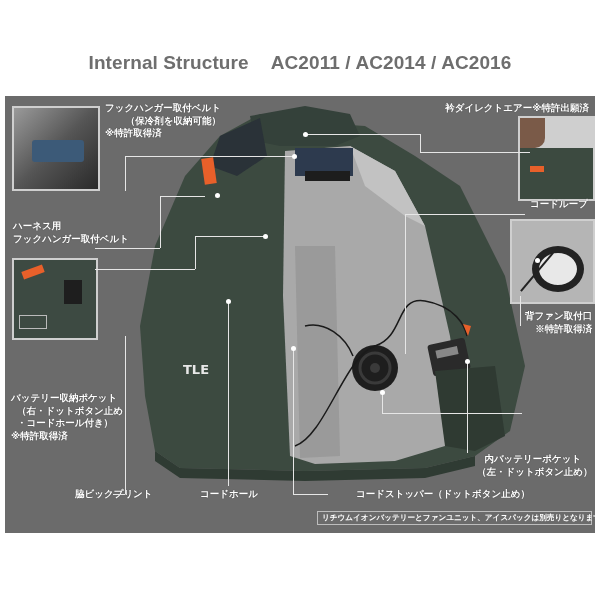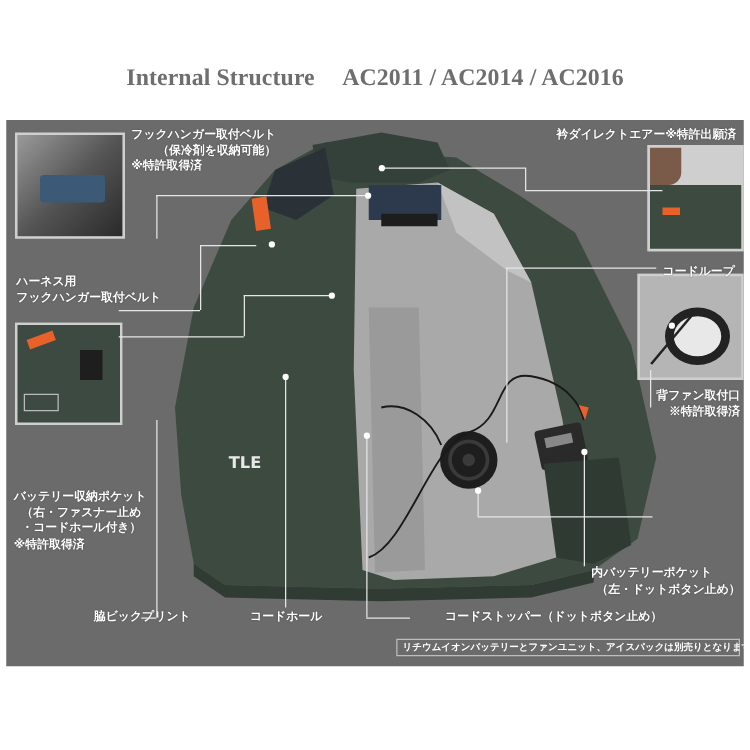--- a/index.html
+++ b/index.html
@@ -1,17 +1,17 @@
 <!DOCTYPE html>
 <html><head>
 <meta charset="utf-8">
 <style>
   * { box-sizing: border-box; margin: 0; padding: 0; }
   body { width: 600px; height: 600px; background: #ffffff; position: relative; overflow: hidden; font-family: "DejaVu Sans", sans-serif; }
-  .title { position: absolute; top: 52px; left: 0; width: 600px; text-align: center; font-family: Liberation Serif, serif; font-size: 19px; color: #6e6e6e; font-weight: bold; letter-spacing: 0.1px; }
+  .title { position: absolute; top: 52px; left: 0; width: 600px; text-align: center; font-family: Liberation Sans, sans-serif; font-size: 19px; color: #6e6e6e; font-weight: bold; letter-spacing: 0.1px; }
   .title .gap { display: inline-block; width: 22px; }
   .panel { position: absolute; left: 5px; top: 96px; width: 590px; height: 437px; background: #6b6b6b; overflow: hidden; }
   .lbl { position: absolute; color: #ffffff; font-size: 9.5px; font-weight: bold; line-height: 12.5px; white-space: nowrap; text-shadow: 0 0 1px #333; }
   .line { position: absolute; background: #e6e6e6; }
   .dot { position: absolute; width: 5px; height: 5px; border-radius: 50%; background: #ffffff; }
   .inset { position: absolute; border: 2px solid #cfcfcf; overflow: hidden; }
   .note { position: absolute; left: 312px; top: 415px; width: 275px; height: 14px; border: 1px solid #bdbdbd; color: #fff; font-size: 7.6px; font-weight: bold; line-height: 12px; padding-left: 4px; white-space: nowrap; }
 </style>
 </head>
 <body>
@@ -81,34 +81,34 @@
     <div style="padding-left:6px;text-align:right;">（保冷剤を収納可能）</div>
     <div>※特許取得済</div>
   </div>
   <div class="lbl" style="right:6px;top:6px;">
     <div>衿ダイレクトエアー※特許出願済</div>
   </div>
   <div class="lbl" style="left:8px;top:124px;">
     <div>ハーネス用</div>
     <div>フックハンガー取付ベルト</div>
   </div>
-  <div class="lbl" style="left:525px;top:116px;">
+  <div class="lbl" style="left:525px;top:102px;">
     <div>コードループ</div>
   </div>
   <div class="lbl" style="left:520px;top:215px;text-align:right;font-family:Liberation Mono, monospace;">
     <div>背ファン取付口</div>
     <div>※特許取得済</div>
   </div>
   <div class="lbl" style="left:6px;top:248px;margin-top:48px;">
     <div>バッテリー収納ポケット</div>
-    <div style="padding-left:6px;">（右・ファスナー止め</div>
+    <div style="padding-left:6px;">（右・ドットボタン止め</div>
     <div style="padding-left:6px;">・コードホール付き）</div>
     <div>※特許取得済</div>
   </div>
-  <div class="lbl" style="left:468px;top:357px;">
+  <div class="lbl" style="left:468px;top:357px;text-align:center;">
     <div>内バッテリーポケット</div>
     <div style="padding-left:4px;">（左・ドットボタン止め）</div>
   </div>
   <div class="lbl" style="left:70px;top:392px;">
     <div>脇ビックプリント</div>
   </div>
   <div class="lbl" style="left:195px;top:392px;text-align:right;">
     <div>コードホール</div>
   </div>
   <div class="lbl" style="left:326px;top:392px;margin-left:25px;">

